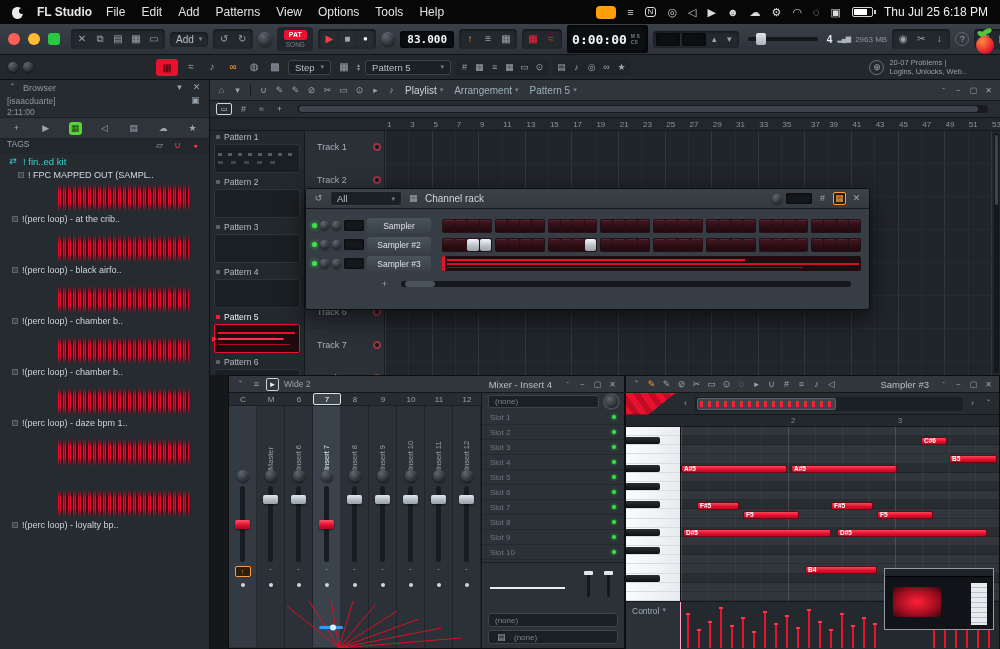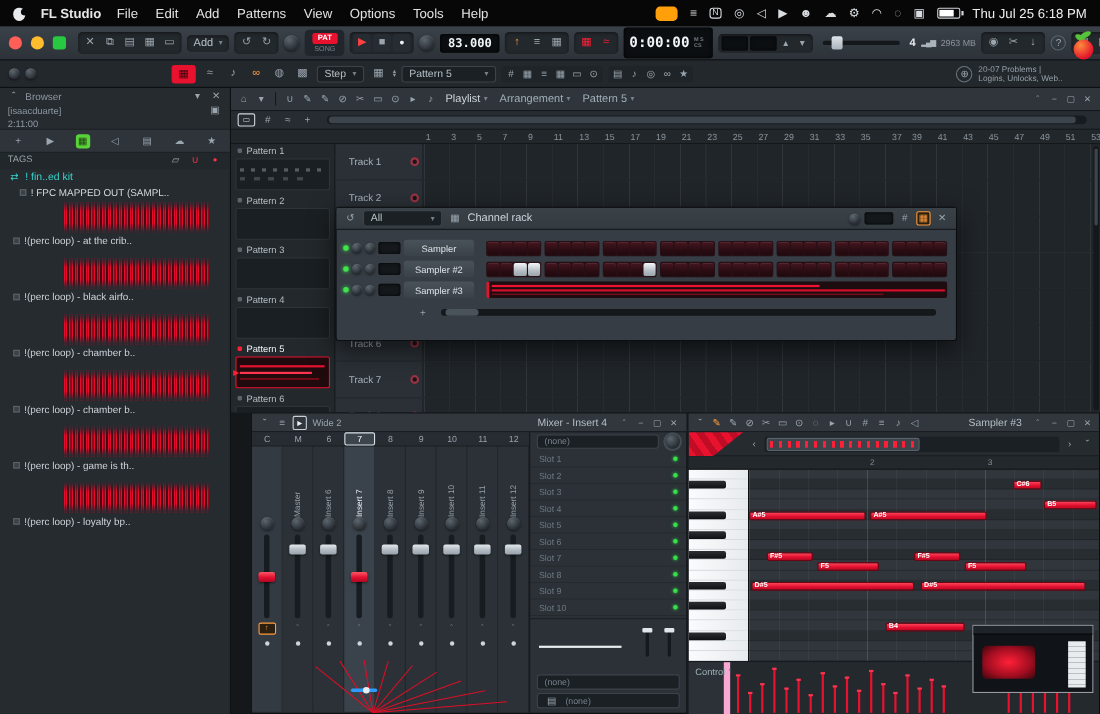--- a/index.html
+++ b/index.html
@@ -189,21 +189,21 @@
 #keys{width:55px;position:relative;background:#f0f2f4;border-right:1px solid #0d1013;overflow:hidden;flex:none}
 .wkey{position:absolute;left:0;right:0;height:9.16px;border-bottom:1px solid #d8dcdf;background:linear-gradient(90deg,#fafbfc,#e8ebee)}
 .bkey{position:absolute;left:0;width:34px;height:7px;background:linear-gradient(#2b2f33,#0e1013);border-radius:0 2px 2px 0}
 .pgrid{flex:1;position:relative;overflow:hidden;background:#2d3237}
 .prow{position:absolute;left:0;right:0;height:9.16px;border-bottom:1px solid rgba(0,0,0,.18);background:#30363b}
 .prow.pdark{background:#282d32}
 .vlines{position:absolute;inset:0;background-image:repeating-linear-gradient(90deg,rgba(255,255,255,.04) 0 1px,transparent 1px 26.75px),repeating-linear-gradient(90deg,rgba(255,255,255,.1) 0 1px,transparent 1px 107px);z-index:2}
 .pnote{position:absolute;height:8px;background:linear-gradient(#ff4458,#e00e2e 60%,#c00822);border:1px solid #6d0514;border-radius:2px;z-index:3;display:flex;align-items:center}
 .pnote span{font-size:6.5px;color:#fff;padding-left:2px;font-weight:bold;line-height:1}
 .pr-ctrl{height:49px;display:flex;border-top:1px solid #15181b}
-.ctrl-label{width:38px;background:#2b3136;font-size:8.5px;color:#9fb0b8;display:flex;gap:3px;padding:4px 0 0 6px;border-right:6px solid #f9a8d4;flex:none}
+.ctrl-label{width:55px;background:#2b3136;font-size:8.5px;color:#9fb0b8;display:flex;gap:3px;padding:4px 0 0 6px;border-right:1px solid #f9a8d4;flex:none}
 #vels{flex:1;position:relative;background:#24292e}
 .vline{position:absolute;bottom:2px;width:2px;background:#e8112e}
 .vline::after{content:"";position:absolute;top:-1px;left:-1px;width:4px;height:2px;background:#ff3550}
 .thumb{position:absolute;left:258px;top:192px;width:110px;height:62px;border:1px solid #969ca2;background:#101418;z-index:8}
 .th-top{height:8px;background:#1d2328;border-bottom:1px solid #000}
 .th-red{position:absolute;left:8px;top:18px;width:48px;height:30px;border-radius:4px;background:radial-gradient(ellipse at 50% 50%,#ff2038 0%,#a00d20 60%,#3a060d 100%)}
 .th-keys{position:absolute;right:6px;top:14px;width:16px;height:42px;background:repeating-linear-gradient(180deg,#e8ecef 0 4px,#b9c0c6 4px 5px)}
 </style>
 </head>
 <body>
@@ -428,22 +428,25 @@
      <div class="wave"></div>
      <div class="slabel">
             <span class="wicon"></span>
             <span>!(perc loop) - chamber b..</span>
           </div>
    </div>
         <div class="sitem">
      <div class="wave"></div>
      <div class="slabel">
             <span class="wicon"></span>
-            <span>!(perc loop) - game is th..</span>
-          </div>
+            <span>!(perc loop) - daze bpm 1..</span>
+          </div>
+   </div>
+        <div class="sitem">
+     <div class="wave"></div>
    </div>
         <div class="sitem">
      <div class="wave"></div>
      <div class="slabel">
             <span class="wicon"></span>
             <span>!(perc loop) - loyalty bp..</span>
           </div>
    </div>
       </div>
   </div>

